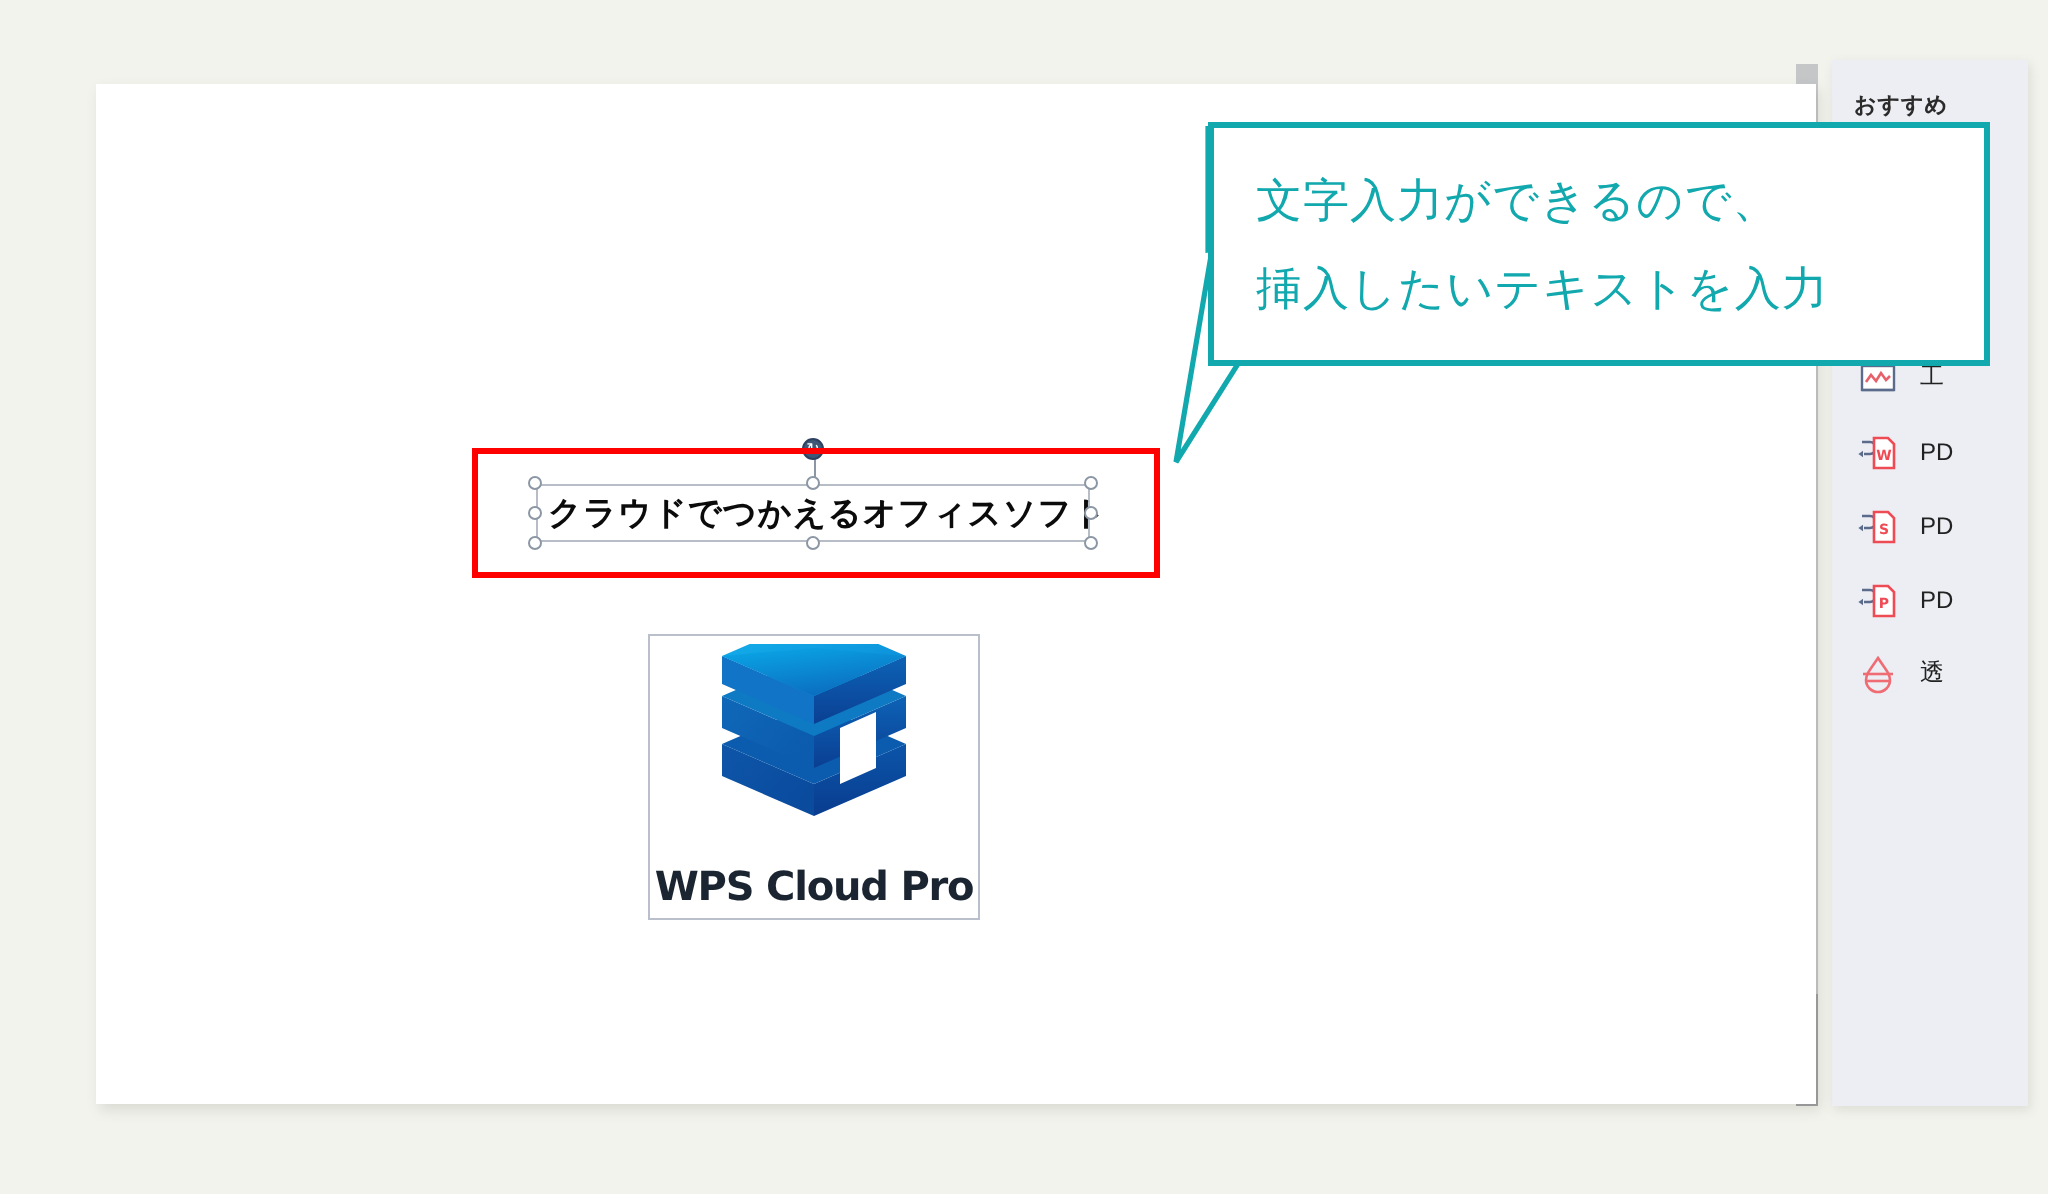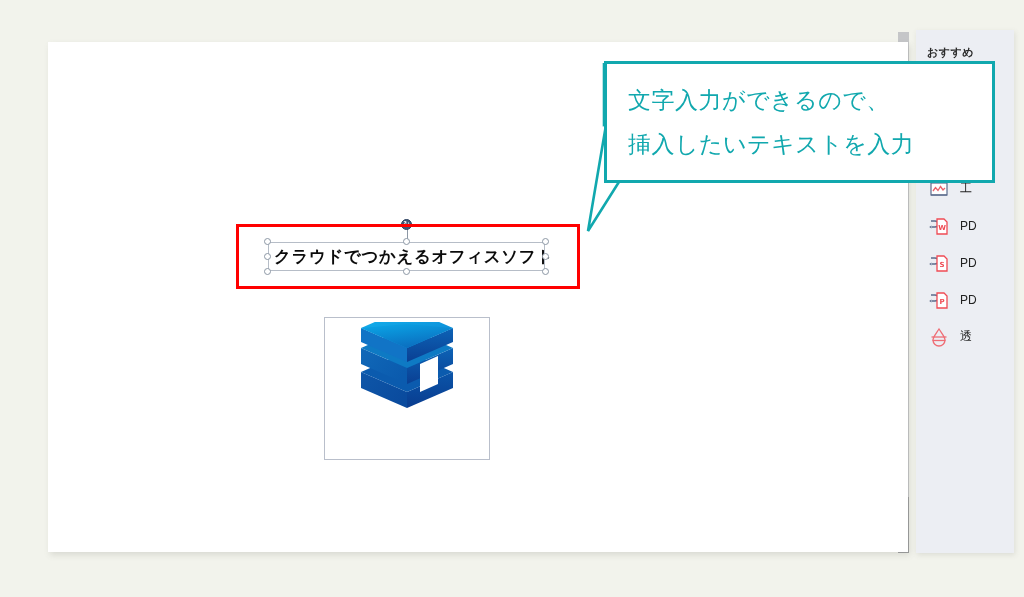--- a/index.html
+++ b/index.html
@@ -383,20 +383,21 @@
           <polygon points="13,26 59,6 105,26 59,46" fill="#0e7ac4"></polygon>
 
           <polygon points="72,42 90,34 90,62 72,70" fill="#ffffff"></polygon>
 
           <polygon points="59,26 105,6 105,20 59,40" fill="url(#gRight)"></polygon>
           <polygon points="13,6 59,26 59,40 13,20" fill="#1174c6"></polygon>
           <polygon points="13,6 59,-14 105,6 59,26" fill="url(#gTop2)"></polygon>
           <polygon points="13,6 59,2 105,6 59,26" fill="url(#gTop)"></polygon>
         </svg>
       </div>
+      <div class="logo-caption">WPS Cloud Pro</div>
     </div>
 
   </div>
 
   <svg class="callout-tail" viewBox="0 0 230 190">
     <polyline points="24,8 24,70 80,62 8,176 26,70" fill="none" stroke="#11a8ae" stroke-width="2.6" stroke-linejoin="miter" stroke-linecap="butt"></polyline>
   </svg>
 
   <div class="callout">
     <div class="callout-text">文字入力ができるので、</div>

